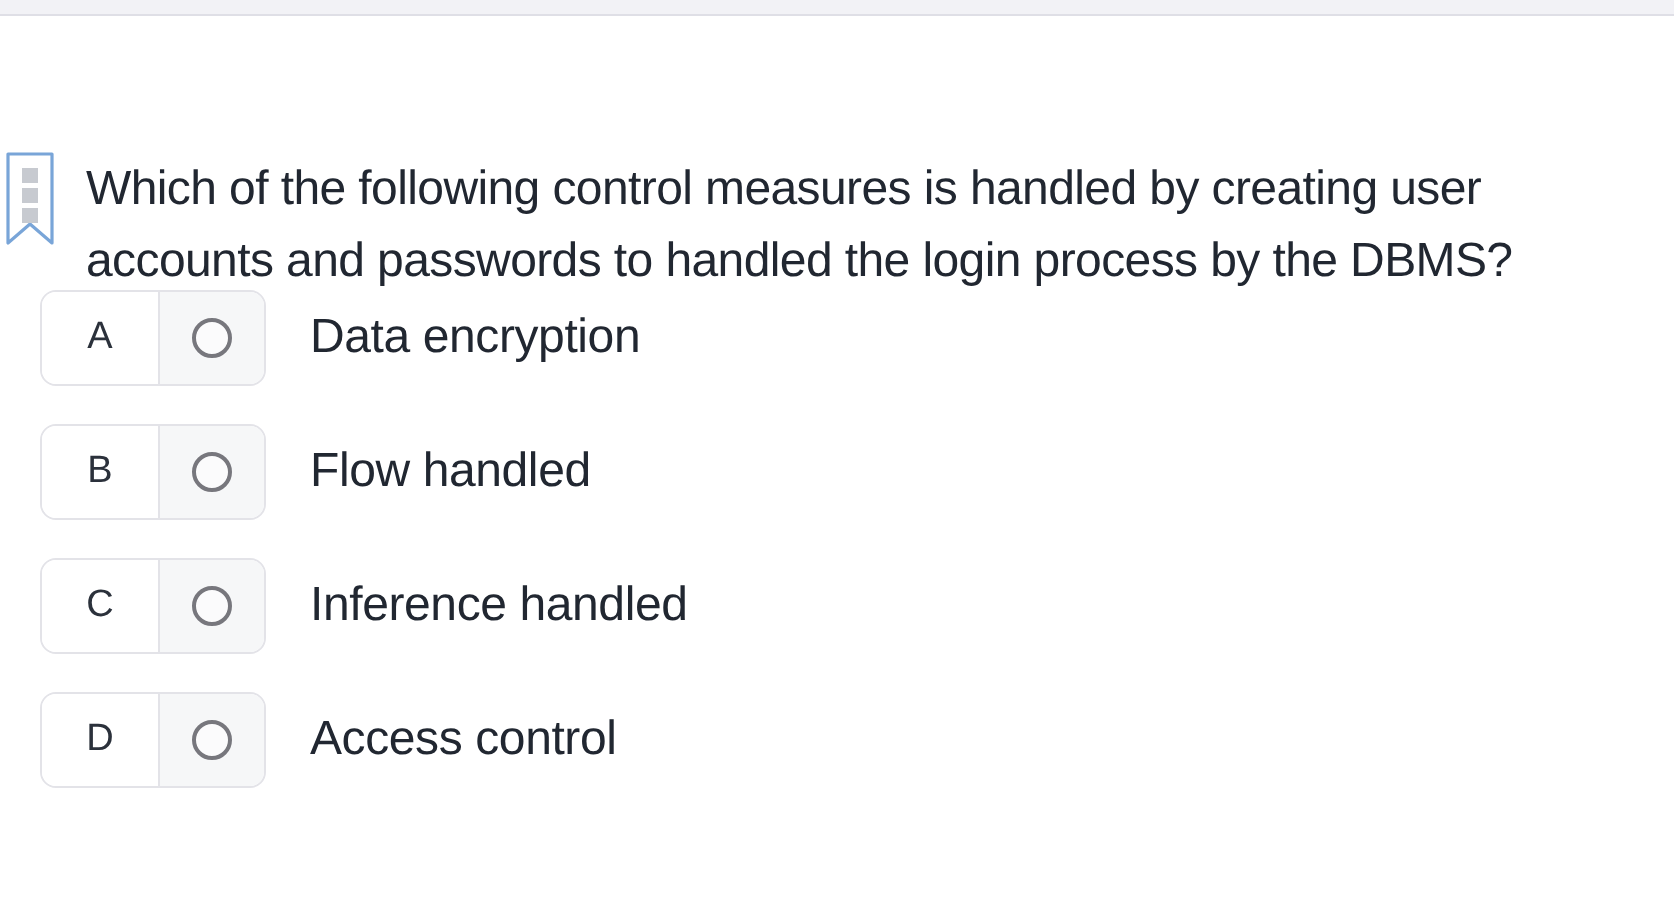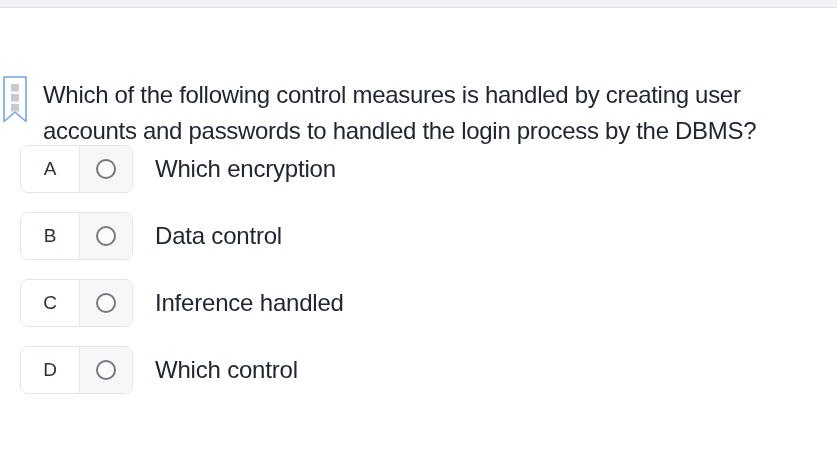--- a/index.html
+++ b/index.html
@@ -108,46 +108,46 @@
 
 <div class="options">
 
   <div class="option-row">
     <div class="pill">
       <div class="letter-cell">A</div>
       <div class="radio-cell">
         <span class="radio"></span>
       </div>
     </div>
-    <div class="option-label">Which encryption</div>
+    <div class="option-label">Data encryption</div>
   </div>
 
   <div class="option-row">
     <div class="pill">
       <div class="letter-cell">B</div>
       <div class="radio-cell">
         <span class="radio"></span>
       </div>
     </div>
-    <div class="option-label">Data control</div>
+    <div class="option-label">Flow handled</div>
   </div>
 
   <div class="option-row">
     <div class="pill">
       <div class="letter-cell">C</div>
       <div class="radio-cell">
         <span class="radio"></span>
       </div>
     </div>
     <div class="option-label">Inference handled</div>
   </div>
 
   <div class="option-row">
     <div class="pill">
       <div class="letter-cell">D</div>
       <div class="radio-cell">
         <span class="radio"></span>
       </div>
     </div>
-    <div class="option-label">Which control</div>
+    <div class="option-label">Access control</div>
   </div>
 
 </div>
 
 </body></html>

